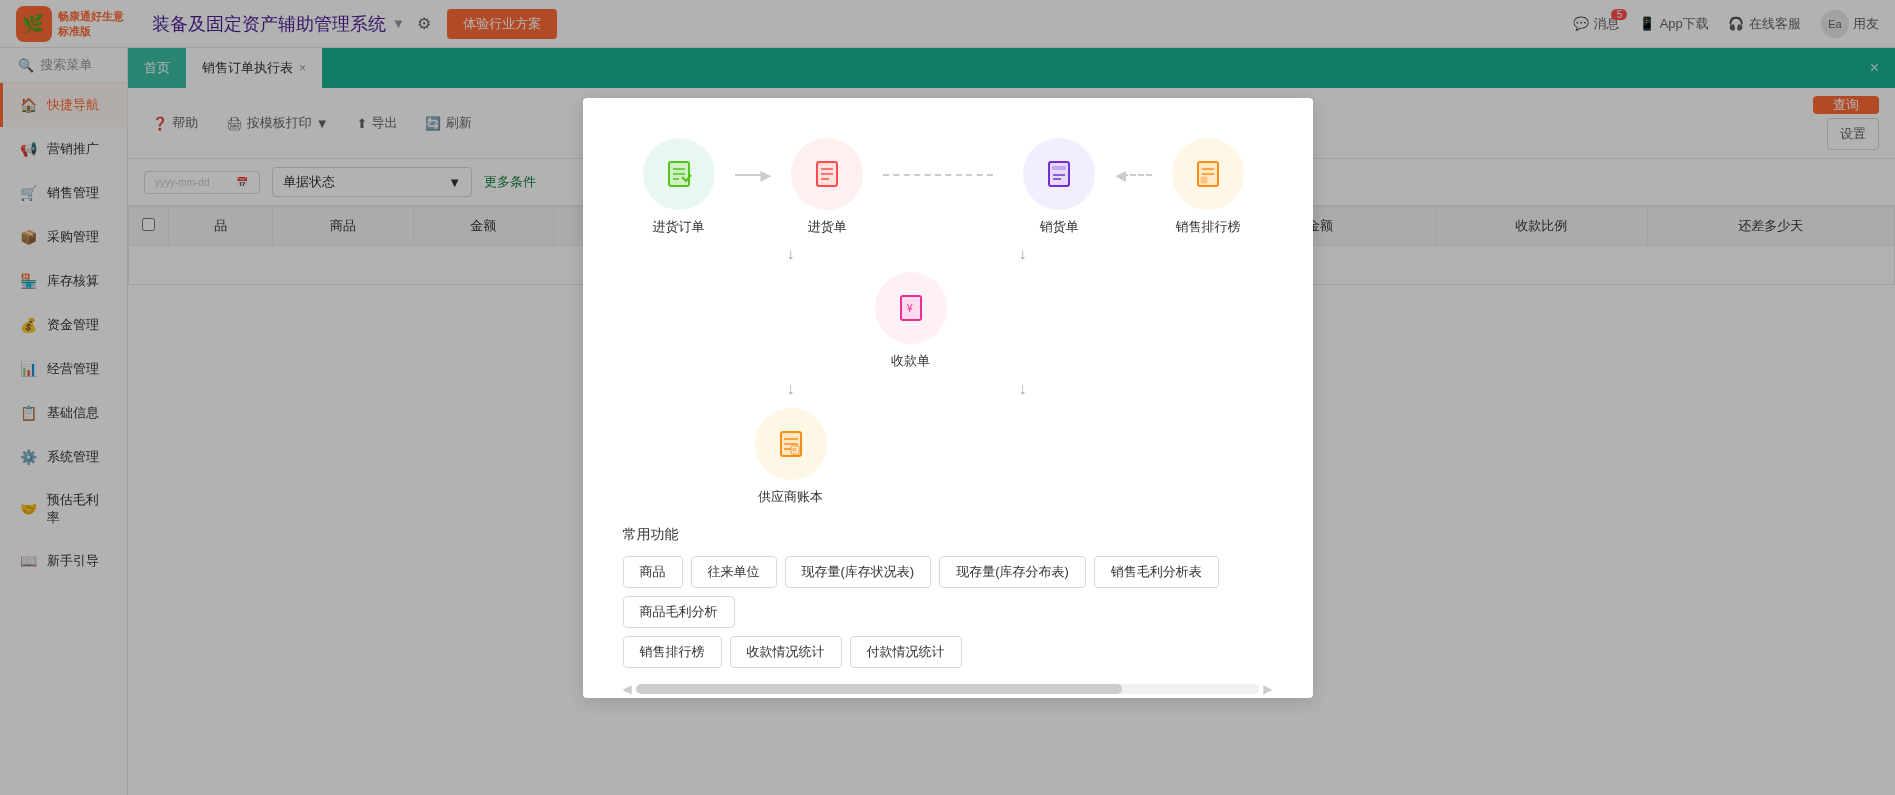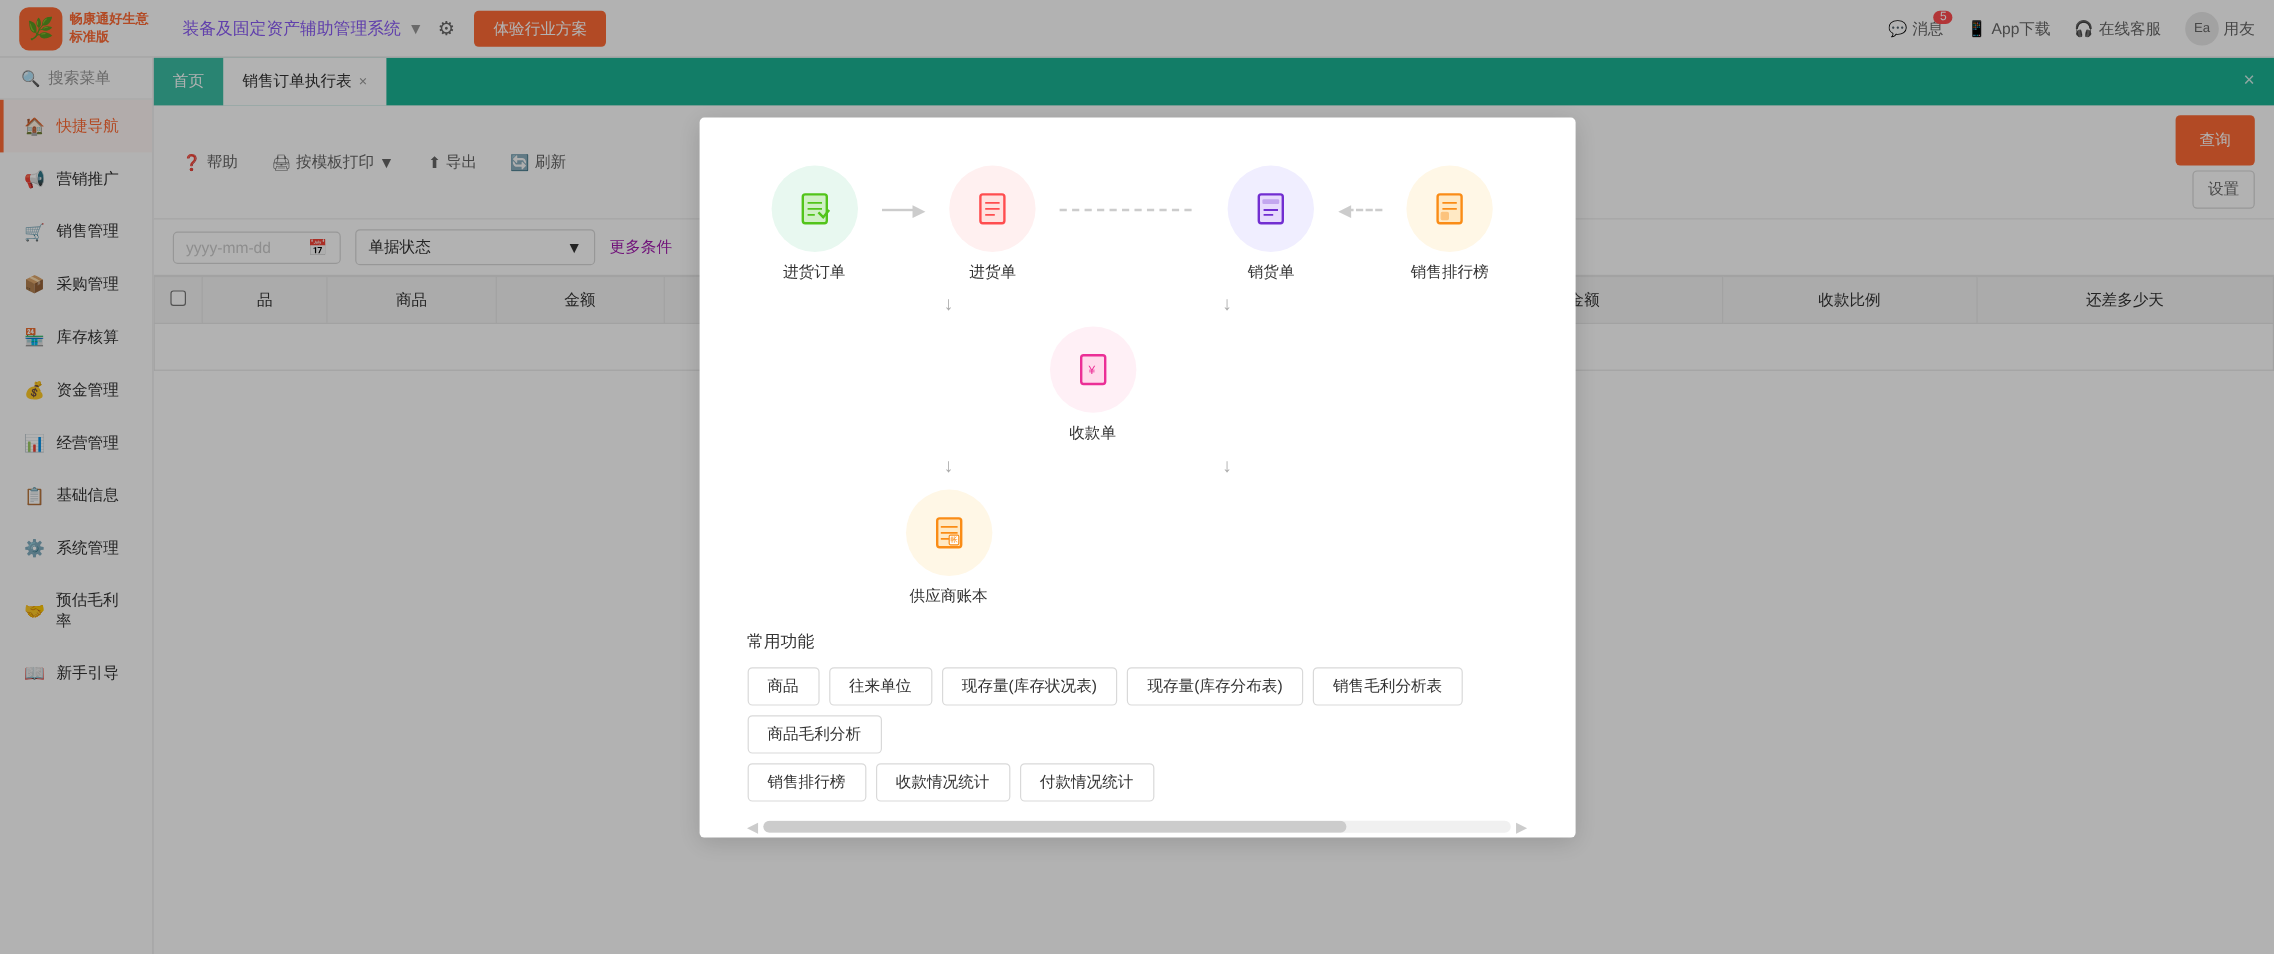--- a/index.html
+++ b/index.html
@@ -10,21 +10,21 @@
     .top-bar { height: 48px; background: #fff; display: flex; align-items: center; padding: 0 16px; border-bottom: 1px solid #e8e8e8; flex-shrink: 0; }
     .main-area { display: flex; flex: 1; overflow: hidden; }
     .sidebar { width: 128px; background: #fff; border-right: 1px solid #e8e8e8; flex-shrink: 0; display: flex; flex-direction: column; }
     .content-area { flex: 1; display: flex; flex-direction: column; background: #f5f5f5; overflow: hidden; }
 
     
     .logo-area { display: flex; align-items: center; width: 128px; flex-shrink: 0; }
     .logo-icon { width: 36px; height: 36px; background: #ff6b35; border-radius: 8px; display: flex; align-items: center; justify-content: center; color: white; font-size: 18px; margin-right: 6px; }
     .logo-text { font-size: 11px; color: #ff6b35; line-height: 1.3; font-weight: bold; }
     .system-title { display: flex; align-items: center; margin-left: 8px; }
-    .system-title-text { font-size: 14px; color: #8b5cf6; }
+    .system-title-text { font-size: 18px; color: #4c1d95; }
     .title-dropdown { margin-left: 6px; color: #999; cursor: pointer; }
     .settings-icon { margin-left: 12px; color: #666; cursor: pointer; font-size: 16px; }
     .experience-btn { margin-left: 16px; background: #ff6b35; color: white; border: none; padding: 6px 16px; border-radius: 4px; cursor: pointer; font-size: 13px; }
     .top-right { margin-left: auto; display: flex; align-items: center; gap: 20px; }
     .top-right-item { display: flex; align-items: center; gap: 4px; color: #666; cursor: pointer; font-size: 13px; position: relative; }
     .badge { position: absolute; top: -6px; right: -8px; background: #ff4d4f; color: white; border-radius: 10px; font-size: 10px; padding: 0 4px; min-width: 16px; text-align: center; }
     .user-avatar { width: 28px; height: 28px; border-radius: 50%; background: #e8e8e8; display: flex; align-items: center; justify-content: center; color: #999; }
 
     
     .tab-bar { height: 40px; background: #1ab394; display: flex; align-items: center; padding: 0 0; flex-shrink: 0; }
@@ -39,28 +39,28 @@
     .sidebar-search-inner { display: flex; align-items: center; color: #999; font-size: 13px; cursor: pointer; }
     .sidebar-search-inner span { margin-left: 6px; }
     .sidebar-nav { flex: 1; overflow-y: auto; }
     .nav-item { display: flex; align-items: center; padding: 12px 16px; cursor: pointer; color: #333; font-size: 13px; border-left: 3px solid transparent; }
     .nav-item.active { background: #fff7f5; color: #ff6b35; border-left-color: #ff6b35; }
     .nav-item-icon { width: 20px; height: 20px; margin-right: 8px; display: flex; align-items: center; justify-content: center; font-size: 14px; }
 
     
     .content-toolbar { background: white; padding: 8px 16px; display: flex; align-items: center; gap: 12px; border-bottom: 1px solid #e8e8e8; flex-shrink: 0; }
     .toolbar-btn { display: flex; align-items: center; gap: 4px; color: #666; cursor: pointer; font-size: 13px; padding: 4px 8px; }
-    .query-btn { background: #ff6b35; color: white; border: none; padding: 12px 20px; border-radius: 4px; cursor: pointer; font-size: 13px; }
+    .query-btn { background: #ff6b35; color: white; border: none; padding: 0 20px; border-radius: 4px; cursor: pointer; font-size: 13px; }
     .set-btn { background: white; color: #666; border: 1px solid #d9d9d9; padding: 6px 12px; border-radius: 4px; cursor: pointer; font-size: 13px; display: block; margin-top: 4px; }
 
     
     .search-filters { background: white; padding: 8px 16px; display: flex; align-items: center; gap: 12px; border-bottom: 1px solid #e8e8e8; flex-shrink: 0; }
-    .filter-date { border: 1px solid #d9d9d9; border-radius: 4px; padding: 5px 10px; font-size: 13px; color: #ccc; width: 140px; display: flex; align-items: center; justify-content: space-between; }
+    .filter-date { border: 1px solid #d9d9d9; border-radius: 4px; padding: 5px 10px; font-size: 10px; color: #ccc; width: 116px; display: flex; align-items: center; justify-content: space-between; }
     .filter-select { border: 1px solid #d9d9d9; border-radius: 4px; padding: 5px 10px; font-size: 13px; color: #333; width: 200px; display: flex; align-items: center; justify-content: space-between; }
-    .more-conditions { color: #a21caf; cursor: pointer; font-size: 13px; white-space: nowrap; }
+    .more-conditions { color: #15803d; cursor: pointer; font-size: 13px; white-space: nowrap; }
 
     
     .table-container { flex: 1; overflow: auto; background: white; }
     .data-table { width: 100%; border-collapse: collapse; font-size: 13px; }
     .data-table th { background: #f5f5f5; padding: 10px 12px; text-align: center; border: 1px solid #e8e8e8; color: #333; font-weight: normal; white-space: nowrap; }
     .data-table td { padding: 10px 12px; text-align: center; border: 1px solid #e8e8e8; color: #666; }
     .no-data { text-align: center; color: #999; padding: 40px; font-size: 14px; }
     .checkbox-col { width: 40px; }
 
     

